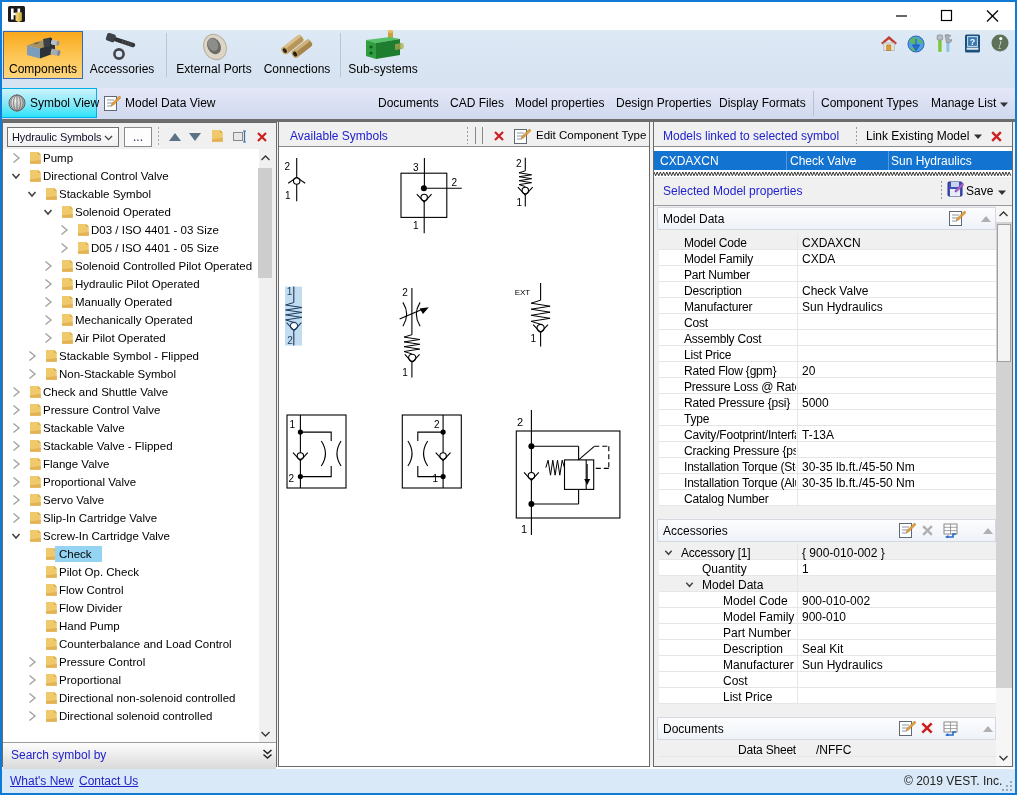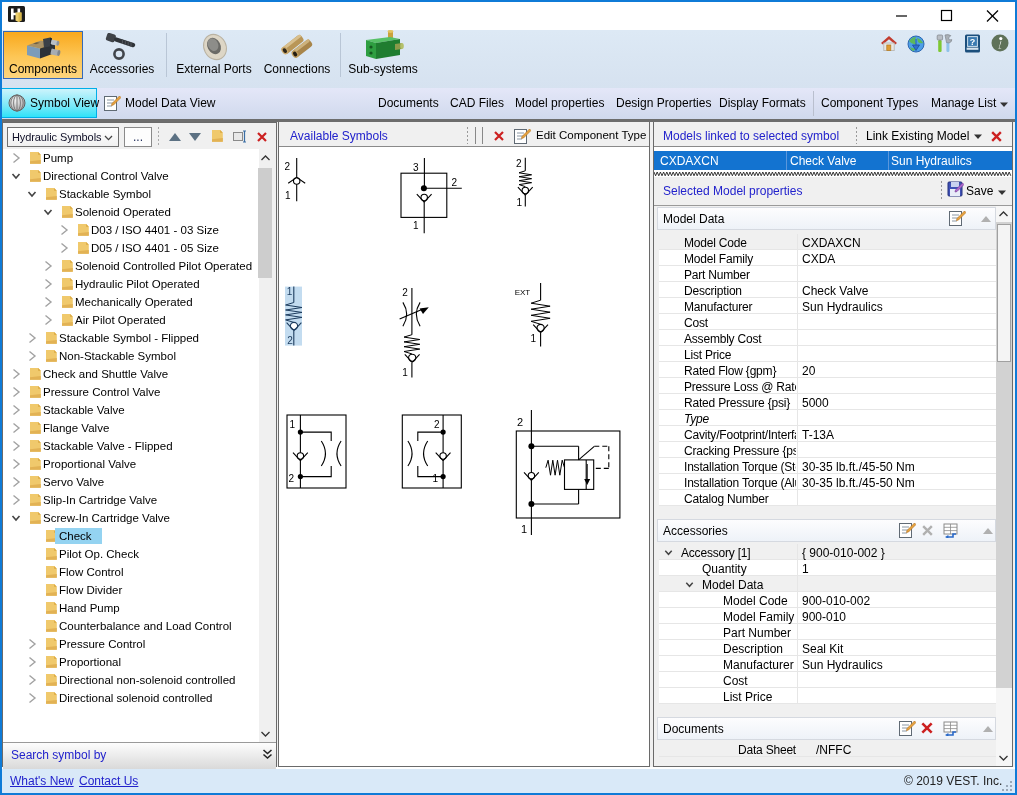--- a/index.html
+++ b/index.html
@@ -326,20 +326,29 @@
       </svg>
       <span class="tlab" style="left:68px">Hydraulic Pilot Operated</span>
     </div>
 <div class="trow">
       <svg class="chev" style="left:39px">
         <use href="#chc"></use>
       </svg>
       <svg class="fold" style="left:58px">
         <use href="#fol"></use>
       </svg>
+      <span class="tlab" style="left:68px">Manually Operated</span>
+    </div>
+<div class="trow">
+      <svg class="chev" style="left:39px">
+        <use href="#chc"></use>
+      </svg>
+      <svg class="fold" style="left:58px">
+        <use href="#fol"></use>
+      </svg>
       <span class="tlab" style="left:68px">Mechanically Operated</span>
     </div>
 <div class="trow">
       <svg class="chev" style="left:39px">
         <use href="#chc"></use>
       </svg>
       <svg class="fold" style="left:58px">
         <use href="#fol"></use>
       </svg>
       <span class="tlab" style="left:68px">Air Pilot Operated</span>
@@ -389,30 +398,30 @@
       </svg>
       <span class="tlab" style="left:36px">Stackable Valve</span>
     </div>
 <div class="trow">
       <svg class="chev" style="left:7px">
         <use href="#chc"></use>
       </svg>
       <svg class="fold" style="left:26px">
         <use href="#fol"></use>
       </svg>
+      <span class="tlab" style="left:36px">Stackable Valve - Flipped</span>
+    </div>
+<div class="trow">
+      <svg class="chev" style="left:7px">
+        <use href="#chc"></use>
+      </svg>
+      <svg class="fold" style="left:26px">
+        <use href="#fol"></use>
+      </svg>
       <span class="tlab" style="left:36px">Flange Valve</span>
-    </div>
-<div class="trow">
-      <svg class="chev" style="left:7px">
-        <use href="#chc"></use>
-      </svg>
-      <svg class="fold" style="left:26px">
-        <use href="#fol"></use>
-      </svg>
-      <span class="tlab" style="left:36px">Stackable Valve - Flipped</span>
     </div>
 <div class="trow">
       <svg class="chev" style="left:7px">
         <use href="#chc"></use>
       </svg>
       <svg class="fold" style="left:26px">
         <use href="#fol"></use>
       </svg>
       <span class="tlab" style="left:36px">Proportional Valve</span>
     </div>
@@ -703,21 +712,21 @@
 <div class="abs" style="left:684px;top:348px;width:112px;overflow:hidden;white-space:nowrap;letter-spacing:-0.2px;">List Price</div>
 <div class="abs" style="left:659px;top:362px;width:337px;height:16px;background:#fff;border-bottom:1px solid #e6e6e6;"></div>
 <div class="abs" style="left:684px;top:364px;width:112px;overflow:hidden;white-space:nowrap;letter-spacing:-0.2px;">Rated Flow {gpm}</div>
 <div class="abs" style="left:802px;top:364px;white-space:nowrap;">20</div>
 <div class="abs" style="left:659px;top:378px;width:337px;height:16px;background:#fff;border-bottom:1px solid #e6e6e6;"></div>
 <div class="abs" style="left:684px;top:380px;width:112px;overflow:hidden;white-space:nowrap;letter-spacing:-0.2px;">Pressure Loss @ Rated</div>
 <div class="abs" style="left:659px;top:394px;width:337px;height:16px;background:#fff;border-bottom:1px solid #e6e6e6;"></div>
 <div class="abs" style="left:684px;top:396px;width:112px;overflow:hidden;white-space:nowrap;letter-spacing:-0.2px;">Rated Pressure {psi}</div>
 <div class="abs" style="left:802px;top:396px;white-space:nowrap;">5000</div>
 <div class="abs" style="left:659px;top:410px;width:337px;height:16px;background:#fff;border-bottom:1px solid #e6e6e6;"></div>
-<div class="abs" style="left:684px;top:412px;width:112px;overflow:hidden;white-space:nowrap;letter-spacing:-0.2px;font-style:italic;">Type</div>
+<div class="abs" style="left:684px;top:412px;width:112px;overflow:hidden;white-space:nowrap;letter-spacing:-0.2px;">Type</div>
 <div class="abs" style="left:659px;top:426px;width:337px;height:16px;background:#fff;border-bottom:1px solid #e6e6e6;"></div>
 <div class="abs" style="left:684px;top:428px;width:112px;overflow:hidden;white-space:nowrap;letter-spacing:-0.2px;">Cavity/Footprint/Interfac</div>
 <div class="abs" style="left:802px;top:428px;white-space:nowrap;">T-13A</div>
 <div class="abs" style="left:659px;top:442px;width:337px;height:16px;background:#fff;border-bottom:1px solid #e6e6e6;"></div>
 <div class="abs" style="left:684px;top:444px;width:112px;overflow:hidden;white-space:nowrap;letter-spacing:-0.2px;">Cracking Pressure {psi}</div>
 <div class="abs" style="left:659px;top:458px;width:337px;height:16px;background:#fff;border-bottom:1px solid #e6e6e6;"></div>
 <div class="abs" style="left:684px;top:460px;width:112px;overflow:hidden;white-space:nowrap;letter-spacing:-0.2px;">Installation Torque (Stee</div>
 <div class="abs" style="left:802px;top:460px;white-space:nowrap;">30-35 lb.ft./45-50 Nm</div>
 <div class="abs" style="left:659px;top:474px;width:337px;height:16px;background:#fff;border-bottom:1px solid #e6e6e6;"></div>
 <div class="abs" style="left:684px;top:476px;width:112px;overflow:hidden;white-space:nowrap;letter-spacing:-0.2px;">Installation Torque (Alum</div>

